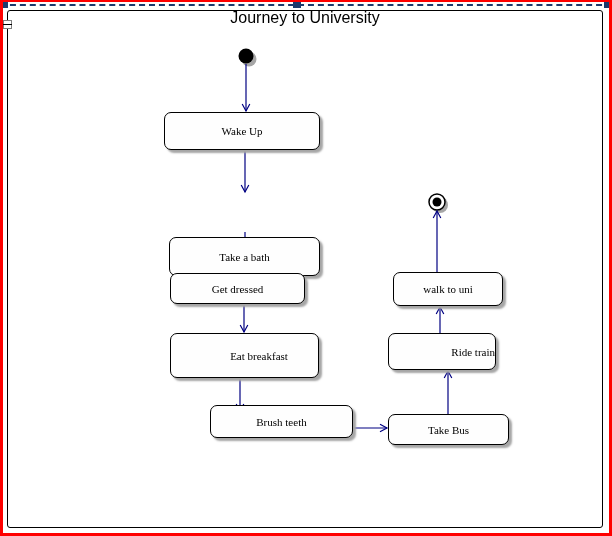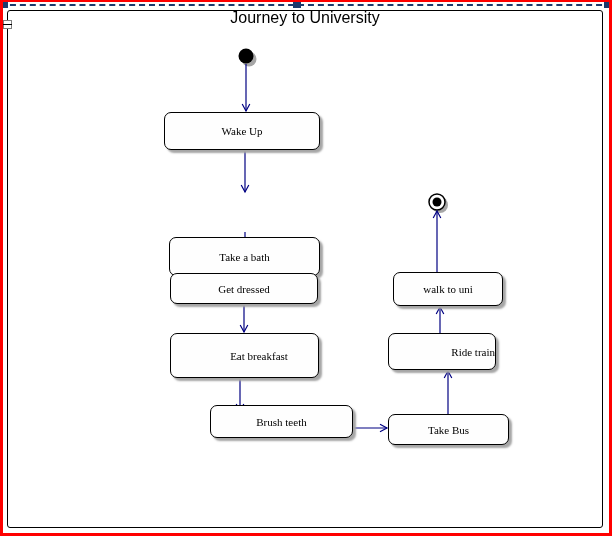--- a/index.html
+++ b/index.html
@@ -102,21 +102,21 @@
       </g>
     </svg>
 
   <div id="nodes">
       <div class="node" style="left: 164px; top: 112px; width: 156px; height: 38px;">
         <span class="node-label">Wake Up</span>
       </div>
       <div class="node" style="left: 169px; top: 193px; width: 151px; height: 39px; margin-top: 44px;">
         <span class="node-label">Take a bath</span>
       </div>
-      <div class="node" style="left: 170px; top: 273px; width: 148px; height: 31px;">
+      <div class="node" style="left: 170px; top: 273px; width: 135px; height: 31px;">
         <span class="node-label">Get dressed</span>
       </div>
       <div class="node" style="left: 170px; top: 333px; width: 149px; height: 45px; padding-left: 29px;">
         <span class="node-label">Eat breakfast</span>
       </div>
       <div class="node" style="left: 169px; top: 405px; width: 143px; height: 33px; margin-left: 41px;">
         <span class="node-label">Brush teeth</span>
       </div>
       <div class="node" style="left: 388px; top: 414px; width: 121px; height: 31px;">
         <span class="node-label">Take Bus</span>

